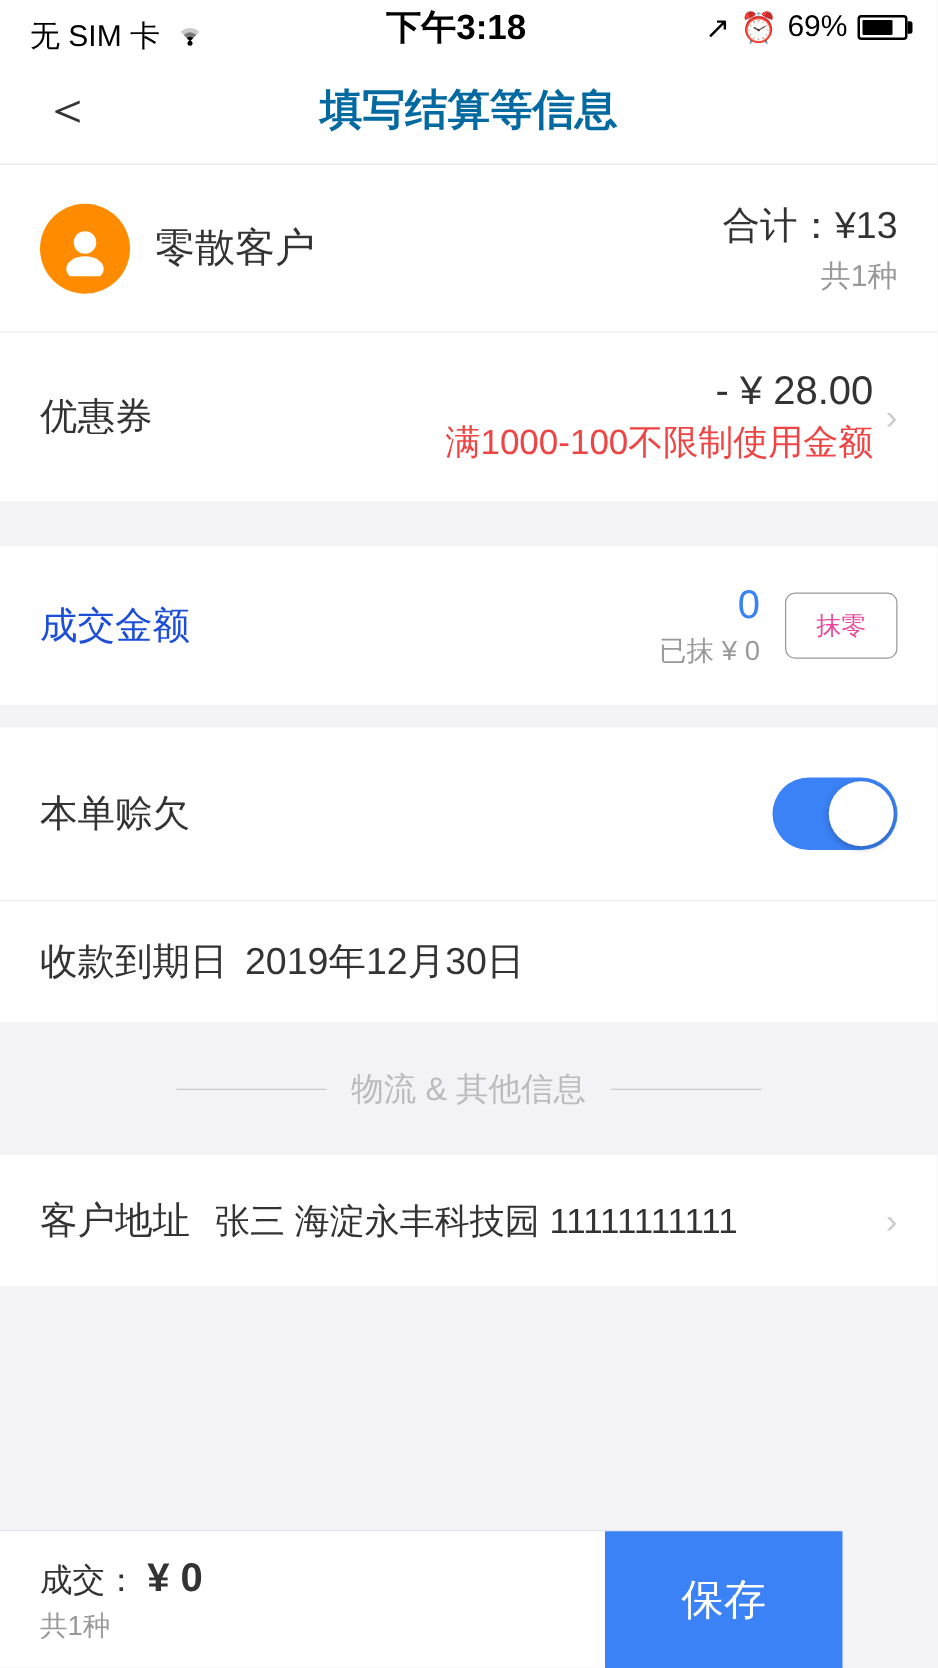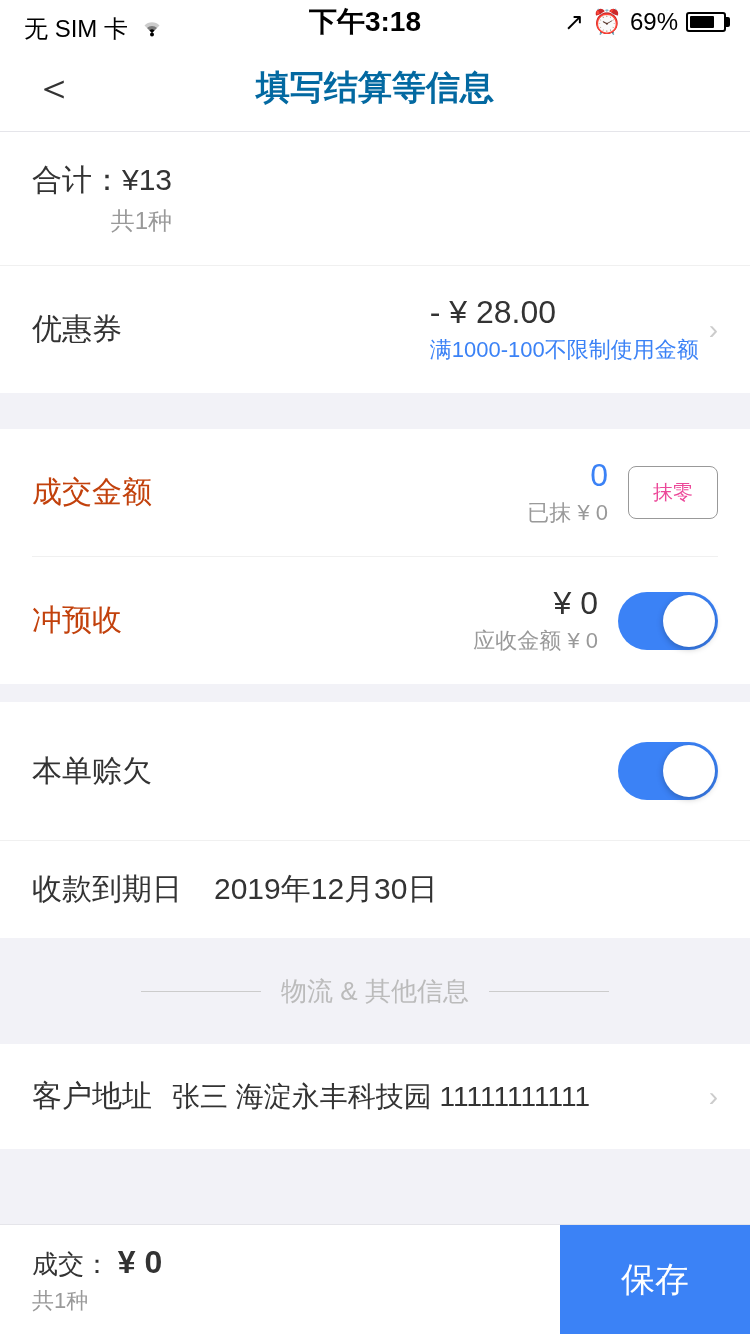--- a/index.html
+++ b/index.html
@@ -89,23 +89,23 @@
     .coupon-row {
       display: flex;
       align-items: center;
       justify-content: space-between;
       padding: 28px 32px;
       background: #fff;
       border-top: 1px solid #f0f0f0;
     }
     .coupon-label { font-size: 30px; color: #333; font-family: Liberation Mono, monospace; }
     .coupon-right { display: flex; align-items: center; gap: 10px; }
-    .coupon-info { text-align: left; }
+    .coupon-info { text-align: right; }
     .coupon-amount { font-size: 32px; color: #333; font-weight: 500; }
-    .coupon-desc { font-size: 22px; color: #3b82f6; margin-top: 4px; }
+    .coupon-desc { font-size: 28px; color: #ef4444; margin-top: 4px; }
     .chevron { font-size: 28px; color: #ccc; }
 
     
     .separator {
       height: 18px;
       background: #f2f2f7;
     }
 
     
     .deal-section {
@@ -113,21 +113,21 @@
       padding: 0 32px;
     }
     .deal-row {
       display: flex;
       align-items: center;
       justify-content: space-between;
       padding: 28px 0;
       border-bottom: 1px solid #f0f0f0;
     }
     .deal-row:last-child { border-bottom: none; }
-    .deal-label { font-size: 30px; color: #c2410c; }
+    .deal-label { font-size: 30px; color: #1d4ed8; }
     .deal-right { display: flex; align-items: center; gap: 20px; }
     .deal-value { font-size: 32px; color: #3b82f6; }
     .deal-value-black { font-size: 32px; color: #333; }
     .deal-sub { font-size: 22px; color: #999; margin-top: 4px; }
     .round-button {
       border: 1.5px solid #999;
       border-radius: 8px;
       padding: 12px 24px;
       font-size: 20px;
       color: #ec4899;
@@ -169,21 +169,21 @@
       padding: 40px 0;
     }
     .deferred-label { font-size: 30px; color: #333; }
 
     
     .duedate-section {
       background: #fff;
       padding: 28px 32px;
       border-top: 1px solid #f0f0f0;
     }
-    .duedate-row { display: flex; align-items: center; gap: 32px; }
+    .duedate-row { display: flex; align-items: center; gap: 14px; }
     .duedate-label { font-size: 30px; color: #333; }
     .duedate-value { font-size: 30px; color: #333; }
 
     
     .logistics-divider {
       background: #f2f2f7;
       height: 70px;
       display: flex;
       align-items: center;
       justify-content: center;
@@ -216,21 +216,21 @@
     }
     .address-label { font-size: 30px; color: #333; flex-shrink: 0; margin-right: 20px; }
     .address-value { font-size: 28px; color: #333; flex: 1; }
     .address-chevron { font-size: 28px; color: #ccc; }
 
     
     .bottom-bar {
       position: fixed;
       bottom: 0;
       left: 0;
-      width: 750px;
+      width: 674px;
       height: 110px;
       background: #fff;
       display: flex;
       align-items: center;
       border-top: 1px solid #e5e5ea;
     }
     .bottom-info {
       flex: 1;
       padding: 0 32px;
     }
@@ -314,20 +314,29 @@
   </div>
 </div>
 
 <div class="nav-bar">
   <div class="nav-back">＜</div>
   <div class="nav-title">填写结算等信息</div>
 </div>
 
 <div class="section">
   <div class="customer-row">
+    <div class="customer-left">
+      <div class="customer-avatar">
+        <svg viewBox="0 0 44 44" fill="white">
+          <circle cx="22" cy="17" r="9"></circle>
+          <ellipse cx="22" cy="38" rx="15" ry="10"></ellipse>
+        </svg>
+      </div>
+      <span class="customer-name">零散客户</span>
+    </div>
     <div class="customer-right">
       <div class="customer-total">合计：¥13</div>
       <div class="customer-count">共1种</div>
     </div>
   </div>
 
   <div class="coupon-row">
     <span class="coupon-label">优惠券</span>
     <div class="coupon-right">
       <div class="coupon-info">
@@ -347,32 +356,20 @@
     <span class="deal-label">成交金额</span>
     <div class="deal-right">
       <div class="deal-right-col">
         <div class="deal-value">0</div>
         <div class="deal-sub">已抹  ¥ 0</div>
       </div>
       <button class="round-button">抹零</button>
     </div>
   </div>
 
-  <div class="deal-row">
-    <span class="deal-label">冲预收</span>
-    <div class="deal-right">
-      <div class="deal-right-col">
-        <div class="deal-value-black">¥ 0</div>
-        <div class="deal-sub">应收金额 ¥ 0</div>
-      </div>
-      <div class="toggle-container">
-        <div class="toggle-knob"></div>
-      </div>
-    </div>
-  </div>
 </div>
 
 <div class="separator"></div>
 
 <div class="deferred-section">
   <div class="deferred-row">
     <span class="deferred-label">本单赊欠</span>
     <div class="toggle-container">
       <div class="toggle-knob"></div>
     </div>

